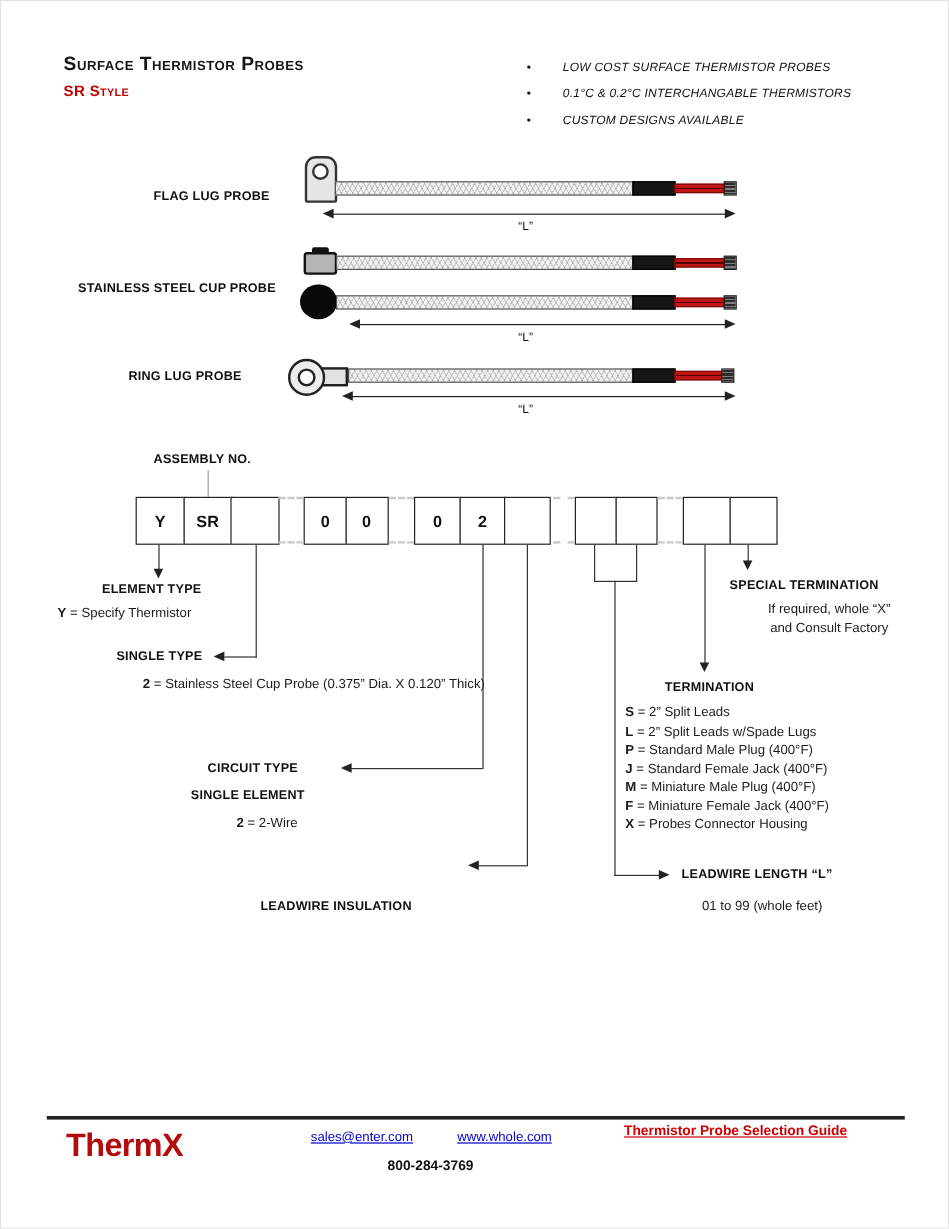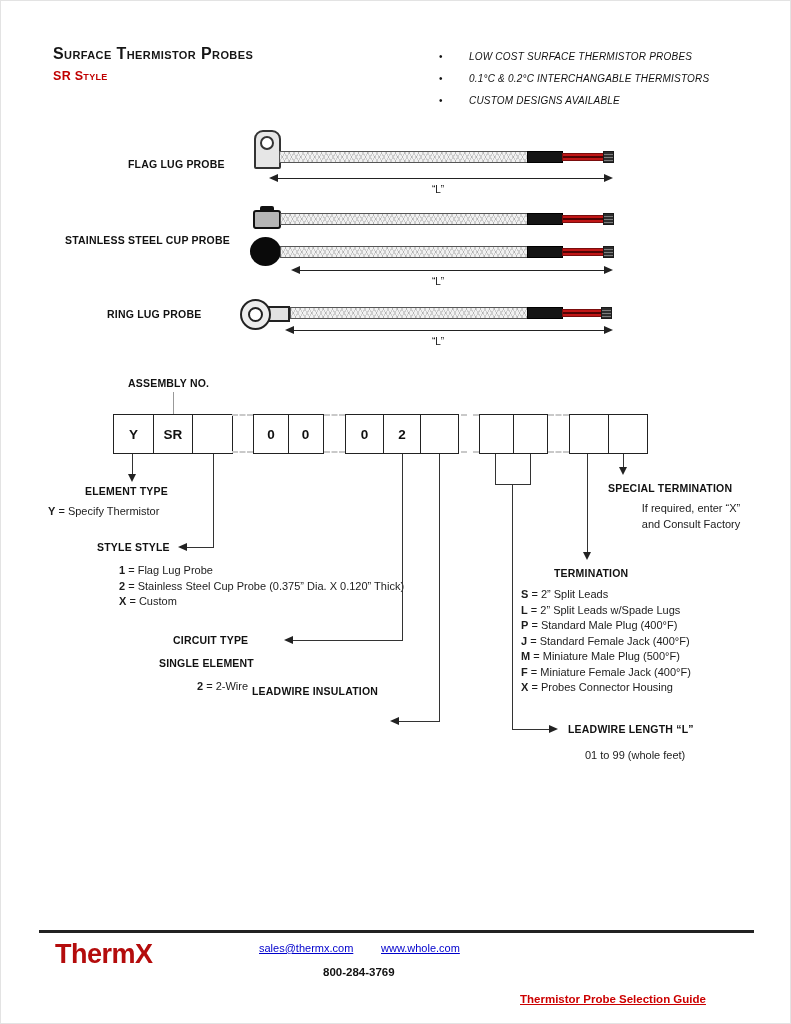--- a/index.html
+++ b/index.html
@@ -190,61 +190,51 @@
       <div class="opt">
         <span class="code">Y</span>
         <span>=</span>
         <span>Specify Thermistor</span>
       </div>
     </div>
 
   <div class="vline" style="left:212px;top:453px;height:94px;"></div>
   <div class="hline" style="left:186px;top:546px;width:27px;"></div>
   <div class="tri-left" style="left:177px;top:542px;"></div>
-  <div class="abs sec-title" style="left:96px;top:540px;">STYLE STYLE</div>
+  <div class="abs sec-title" style="left:96px;top:540px;">SINGLE TYPE</div>
   <div class="abs opt-list" style="left:118px;top:562px;">
 
-      <div class="opt">
-        <span class="code">1</span>
-        <span>=</span>
-        <span>Flag Lug Probe</span>
-      </div>
 
       <div class="opt">
         <span class="code">2</span>
         <span>=</span>
         <span>Stainless Steel Cup Probe (0.375” Dia. X 0.120” Thick)</span>
       </div>
 
 
-      <div class="opt">
-        <span class="code">X</span>
-        <span>=</span>
-        <span>Custom</span>
-      </div>
     </div>
 
   <div class="vline" style="left:401px;top:453px;height:187px;"></div>
   <div class="hline" style="left:291px;top:639px;width:110px;"></div>
   <div class="tri-left" style="left:283px;top:635px;"></div>
   <div class="abs sec-title" style="left:172px;top:633px;">CIRCUIT TYPE</div>
   <div class="abs sec-title" style="left:158px;top:656px;">SINGLE ELEMENT</div>
   <div class="abs opt-list" style="left:196px;top:678px;">
 
       <div class="opt">
         <span class="code">2</span>
         <span>=</span>
         <span>2-Wire</span>
       </div>
     </div>
 
   <div class="vline" style="left:438px;top:453px;height:268px;"></div>
   <div class="hline" style="left:397px;top:720px;width:41px;"></div>
   <div class="tri-left" style="left:389px;top:716px;"></div>
-  <div class="abs sec-title" style="left:216px;top:684px;margin-left:35px;">LEADWIRE INSULATION</div>
+  <div class="abs sec-title" style="left:216px;top:748px;">LEADWIRE INSULATION</div>
 
   <div class="vline" style="left:494px;top:453px;height:31px;"></div>
   <div class="vline" style="left:529px;top:453px;height:31px;"></div>
   <div class="hline" style="left:494px;top:483px;width:36px;"></div>
   <div class="vline" style="left:511px;top:483px;height:246px;"></div>
   <div class="hline" style="left:511px;top:728px;width:38px;"></div>
   <div class="tri-right" style="left:548px;top:724px;"></div>
   <div class="abs sec-title" style="left:567px;top:722px;">LEADWIRE LENGTH “L”</div>
   <div class="abs note" style="left:584px;top:746px;">01 to 99 (whole feet)</div>
 
@@ -273,44 +263,44 @@
 
       <div class="opt">
         <span class="code">J</span>
         <span>=</span>
         <span>Standard Female Jack (400°F)</span>
       </div>
 
       <div class="opt">
         <span class="code">M</span>
         <span>=</span>
-        <span>Miniature Male Plug (500°F)</span>
+        <span>Miniature Male Plug (400°F)</span>
       </div>
 
       <div class="opt">
         <span class="code">F</span>
         <span>=</span>
         <span>Miniature Female Jack (400°F)</span>
       </div>
 
       <div class="opt">
         <span class="code">X</span>
         <span>=</span>
         <span>Probes Connector Housing</span>
       </div>
     </div>
 
   <div class="vline" style="left:622px;top:453px;height:14px;"></div>
   <div class="tri-down" style="left:618px;top:466px;"></div>
   <div class="abs sec-title" style="left:607px;top:481px;">SPECIAL TERMINATION</div>
   <div class="abs note" style="left:600px;top:499px;width:180px;text-align:center;">
-    <div>If required, enter “X”</div>
+    <div>If required, whole “X”</div>
     <div>and Consult Factory</div>
   </div>
 
   <div class="abs footer-rule" style="left:38px;top:929px;width:715px;"></div>
   <div class="abs footer-logo" style="left:54px;top:938px;">ThermX</div>
-  <a class="abs flink" href="#" style="left:258px;top:941px;">sales@thermx.com</a>
+  <a class="abs flink" href="#" style="left:258px;top:941px;">sales@enter.com</a>
   <a class="abs flink" href="#" style="left:380px;top:941px;">www.whole.com</a>
-  <a class="abs fguide" href="#" style="left:519px;top:992px;">Thermistor Probe Selection Guide</a>
+  <a class="abs fguide" href="#" style="left:519px;top:936px;">Thermistor Probe Selection Guide</a>
   <div class="abs fphone" style="left:322px;top:965px;">800-284-3769</div>
 
 </div>
 
 </body></html>

